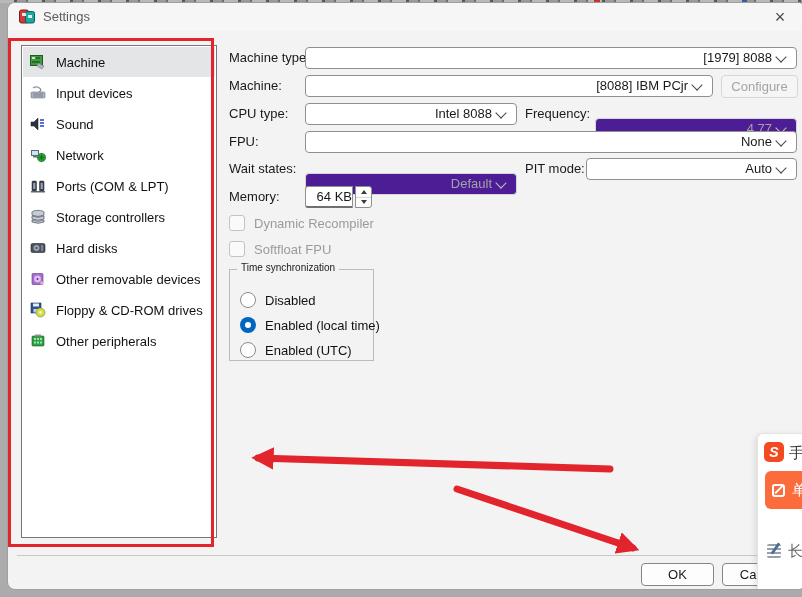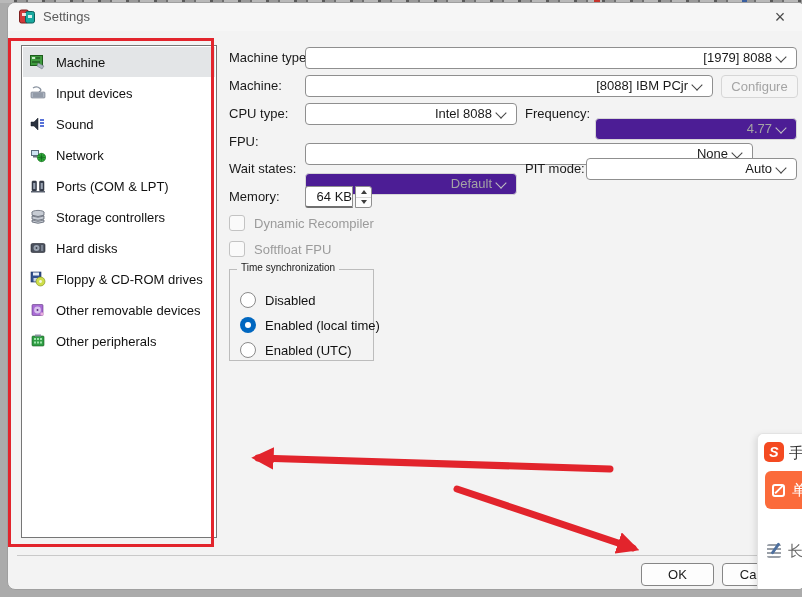--- a/index.html
+++ b/index.html
@@ -209,39 +209,39 @@
             <circle cx="6.5" cy="8" r="3" fill="#9aa3b0"></circle>
             <circle cx="6.5" cy="8" r="0.9" fill="#3a404c"></circle>
             <rect x="11" y="5" width="2.2" height="6" fill="#7b8392"></rect>
           </svg>
         </span>
         <span>Hard disks</span>
       </div>
       <div class="side-item">
         <span class="icon">
           <svg viewBox="0 0 16 16">
+            <rect x="2" y="2.5" width="11" height="11" rx="1" fill="#a86bd4" stroke="#5e3380" stroke-width="0.6"></rect>
+            <circle cx="7.5" cy="8" r="3.4" fill="#d9c2ee"></circle>
+            <circle cx="7.5" cy="8" r="1" fill="#5e3380"></circle>
+            <rect x="10.5" y="10.5" width="3" height="3" fill="#e9aede"></rect>
+          </svg>
+        </span>
+        <span>Other removable devices</span>
+      </div>
+      <div class="side-item">
+        <span class="icon">
+          <svg viewBox="0 0 16 16">
             <rect x="1" y="1" width="10" height="10" fill="#31518f" stroke="#1b2f59" stroke-width="0.6"></rect>
             <rect x="3" y="1.5" width="6" height="3" fill="#e7edf6"></rect>
             <rect x="3.5" y="7" width="5" height="3.5" fill="#c7d3e8"></rect>
             <circle cx="10.5" cy="10.5" r="4.5" fill="#cede4a" stroke="#7a8a1a" stroke-width="0.6"></circle>
             <circle cx="10.5" cy="10.5" r="1.4" fill="#f4f7e2"></circle>
           </svg>
         </span>
         <span>Floppy &amp; CD-ROM drives</span>
-      </div>
-      <div class="side-item">
-        <span class="icon">
-          <svg viewBox="0 0 16 16">
-            <rect x="2" y="2.5" width="11" height="11" rx="1" fill="#a86bd4" stroke="#5e3380" stroke-width="0.6"></rect>
-            <circle cx="7.5" cy="8" r="3.4" fill="#d9c2ee"></circle>
-            <circle cx="7.5" cy="8" r="1" fill="#5e3380"></circle>
-            <rect x="10.5" y="10.5" width="3" height="3" fill="#e9aede"></rect>
-          </svg>
-        </span>
-        <span>Other removable devices</span>
       </div>
       <div class="side-item">
         <span class="icon">
           <svg viewBox="0 0 16 16">
             <rect x="2" y="3" width="12" height="10" rx="1" fill="#2f9e44" stroke="#14571f" stroke-width="0.6"></rect>
             <g fill="#9be3a8">
               <rect x="4" y="5" width="2" height="2"></rect>
               <rect x="7" y="5" width="2" height="2"></rect>
               <rect x="10" y="5" width="2" height="2"></rect>
               <rect x="4" y="8.5" width="2" height="2"></rect>
@@ -261,21 +261,21 @@
   <span class="lbl" style="left:221px;top:72px;">Machine:</span>
   <div class="combo" style="left:297px;top:72px;width:408px;"><span>[8088] IBM PCjr</span><span class="chev"></span></div>
   <div class="btn disabled" style="left:713px;top:72px;width:77px;">Configure</div>
 
   <span class="lbl" style="left:221px;top:100px;">CPU type:</span>
   <div class="combo" style="left:297px;top:100px;width:212px;"><span>Intel 8088</span><span class="chev"></span></div>
   <span class="lbl" style="left:517px;top:100px;">Frequency:</span>
   <div class="combo disabled" style="left:587px;top:100px;width:202px;"><span>4.77</span><span class="chev"></span></div>
 
   <span class="lbl" style="left:221px;top:128px;">FPU:</span>
-  <div class="combo" style="left:297px;top:128px;width:448px;margin-top:12px;"><span>None</span><span class="chev"></span></div>
+  <div class="combo" style="left:297px;top:128px;width:492px;"><span>None</span><span class="chev"></span></div>
 
   <span class="lbl" style="left:221px;top:155px;">Wait states:</span>
   <div class="combo disabled" style="left:297px;top:155px;width:212px;"><span>Default</span><span class="chev"></span></div>
   <span class="lbl" style="left:517px;top:155px;">PIT mode:</span>
   <div class="combo" style="left:578px;top:155px;width:211px;"><span>Auto</span><span class="chev"></span></div>
 
   <span class="lbl" style="left:221px;top:183px;">Memory:</span>
   <div class="spin-text">64 KB</div>
   <div class="spin-btns">
     <span class="sb">

